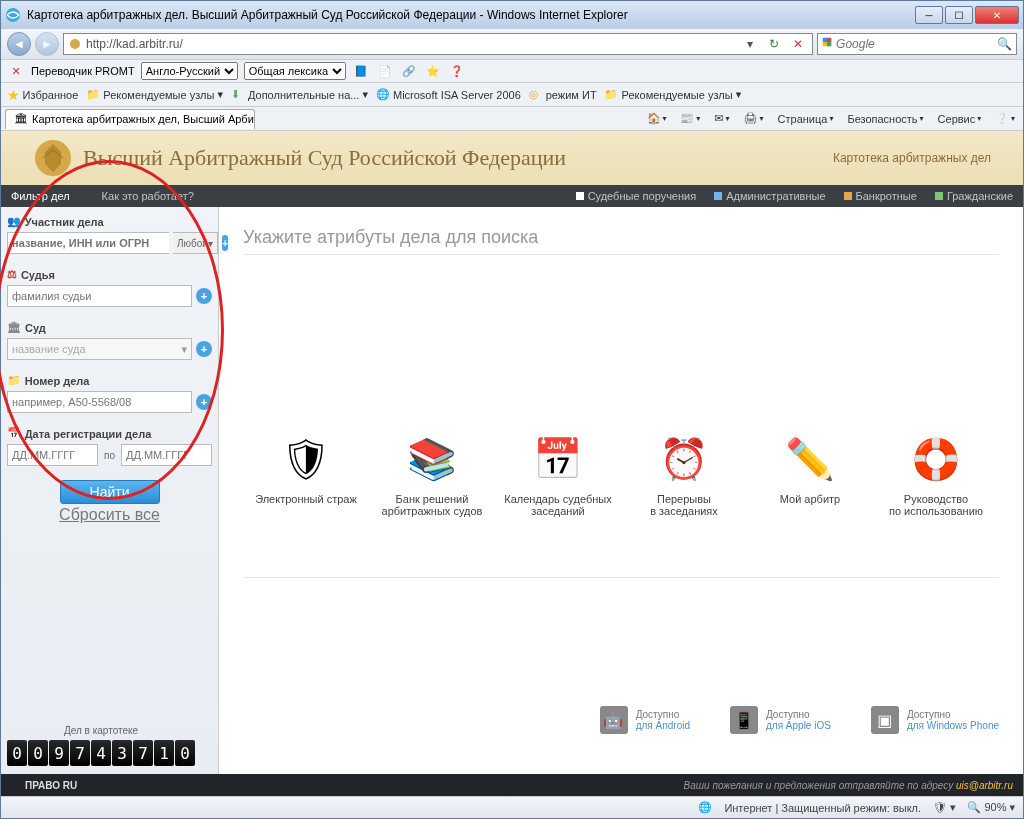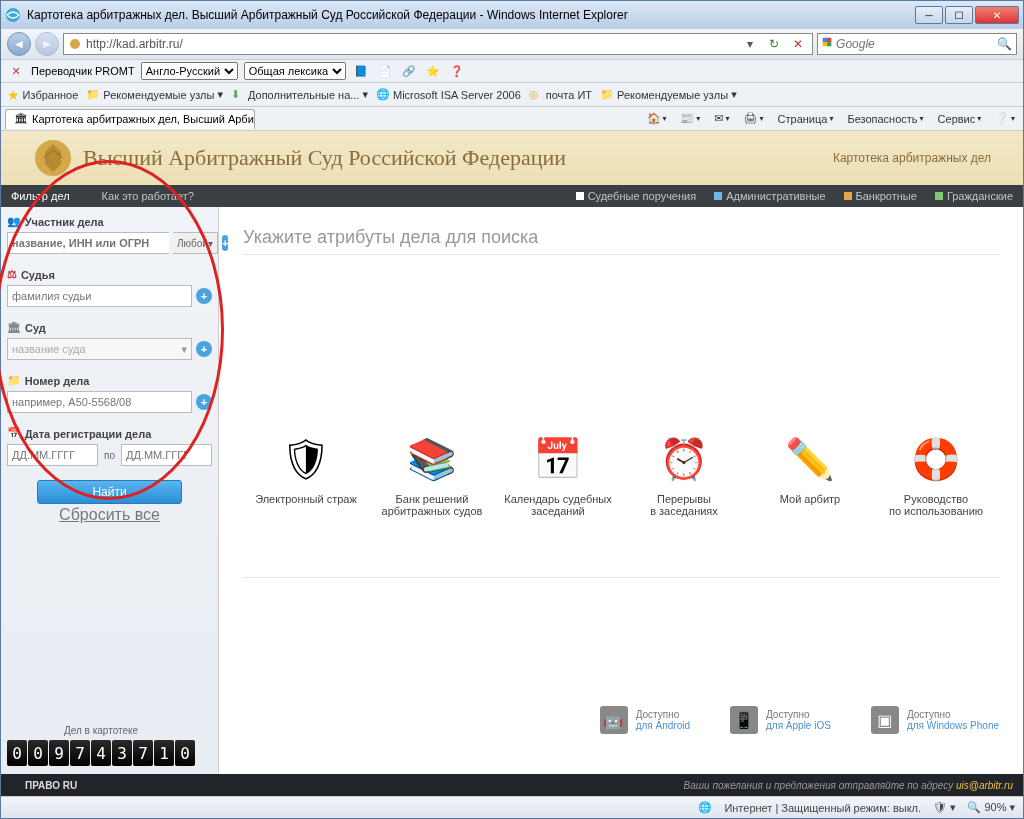--- a/index.html
+++ b/index.html
@@ -54,21 +54,21 @@
 .sgroup { margin-bottom:14px; }
 .sgroup .label { font-size:11px; font-weight:bold; color:#444; margin-bottom:4px; display:flex; align-items:center; gap:4px;}
 .sgroup .row { display:flex; align-items:center; gap:4px;}
 .sgroup input, .sgroup .combo { flex:1; height:22px; border:1px solid #bbb; background:#fff; padding:0 4px; font-size:11px; color:#999;}
 .sgroup .combo { background:#f7f7f7; display:flex; align-items:center; justify-content:space-between; cursor:pointer;}
 .addbtn { width:16px; height:16px; border-radius:8px; background:#4aa3df; color:#fff; display:flex; align-items:center; justify-content:center; font-size:11px; cursor:pointer; font-weight:bold;}
 .typesel { height:22px; border:1px solid #bbb; border-left:none; background:#f0f0f0; font-size:10px; color:#666; display:flex; align-items:center; padding:0 4px; cursor:pointer;}
 .date-row { display:flex; align-items:center; gap:6px;}
 .date-row input { width:72px; text-align:left; color:#bbb;}
 .date-row .sep { font-size:10px; color:#666;}
-.searchbtn { width:145px; height:24px; margin:6px auto 2px; display:block; background:linear-gradient(#5bb5ef,#2a8ed8); border:1px solid #2a7ab8; border-radius:3px; color:#fff; font-size:12px; cursor:pointer;}
+.searchbtn { width:100px; height:24px; margin:6px auto 2px; display:block; background:linear-gradient(#5bb5ef,#2a8ed8); border:1px solid #2a7ab8; border-radius:3px; color:#fff; font-size:14px; cursor:pointer;}
 .resetlink { text-align:center; font-size:16px; color:#777; text-decoration:underline; cursor:pointer; margin-top:2px;}
 .counter-wrap { position:absolute; bottom:8px; left:0; right:17px; text-align:center;}
 .counter-wrap .ct { font-size:10px; color:#666; margin-bottom:4px;}
 .counter { display:flex; justify-content:center; gap:1px;}
 .counter .d { width:20px; height:26px; background:linear-gradient(#2a2a2a,#000); color:#fff; display:flex; align-items:center; justify-content:center; font-size:16px; font-family:monospace; border-radius:2px;}
 
 .main { flex:1; padding:20px 24px; position:relative; display:flex; flex-direction:column;}
 .main h2 { font-size:18px; font-weight:normal; color:#999; margin-bottom:6px;}
 .main .hr { height:1px; background:#e5e5e5; margin-bottom:180px;}
 .icon-row { display:flex; justify-content:space-around; }
@@ -163,21 +163,21 @@
         <span>Избранное</span>
       </span>
     <span class="item"><span class="mic">📁</span><span>Рекомендуемые узлы</span> ▾</span>
     <span class="item"><span class="mic" style="color:#5a5">⬇</span><span>Дополнительные на...</span> ▾</span>
     <span class="item">
         <span class="mic">🌐</span>
         <span>Microsoft ISA Server 2006</span>
       </span>
     <span class="item">
         <span class="mic" style="color:#e8a030">◎</span>
-        <span>почта ИТ</span>
+        <span>режим ИТ</span>
       </span>
     <span class="item"><span class="mic">📁</span><span>Рекомендуемые узлы</span> ▾</span>
   </div>
 
   <div class="tabbar">
     <div class="tab">
       <span class="mic">🏛</span>
       <span>Картотека арбитражных дел, Высший Арбитра...</span>
     </div>
     <div class="toolbar-right">

